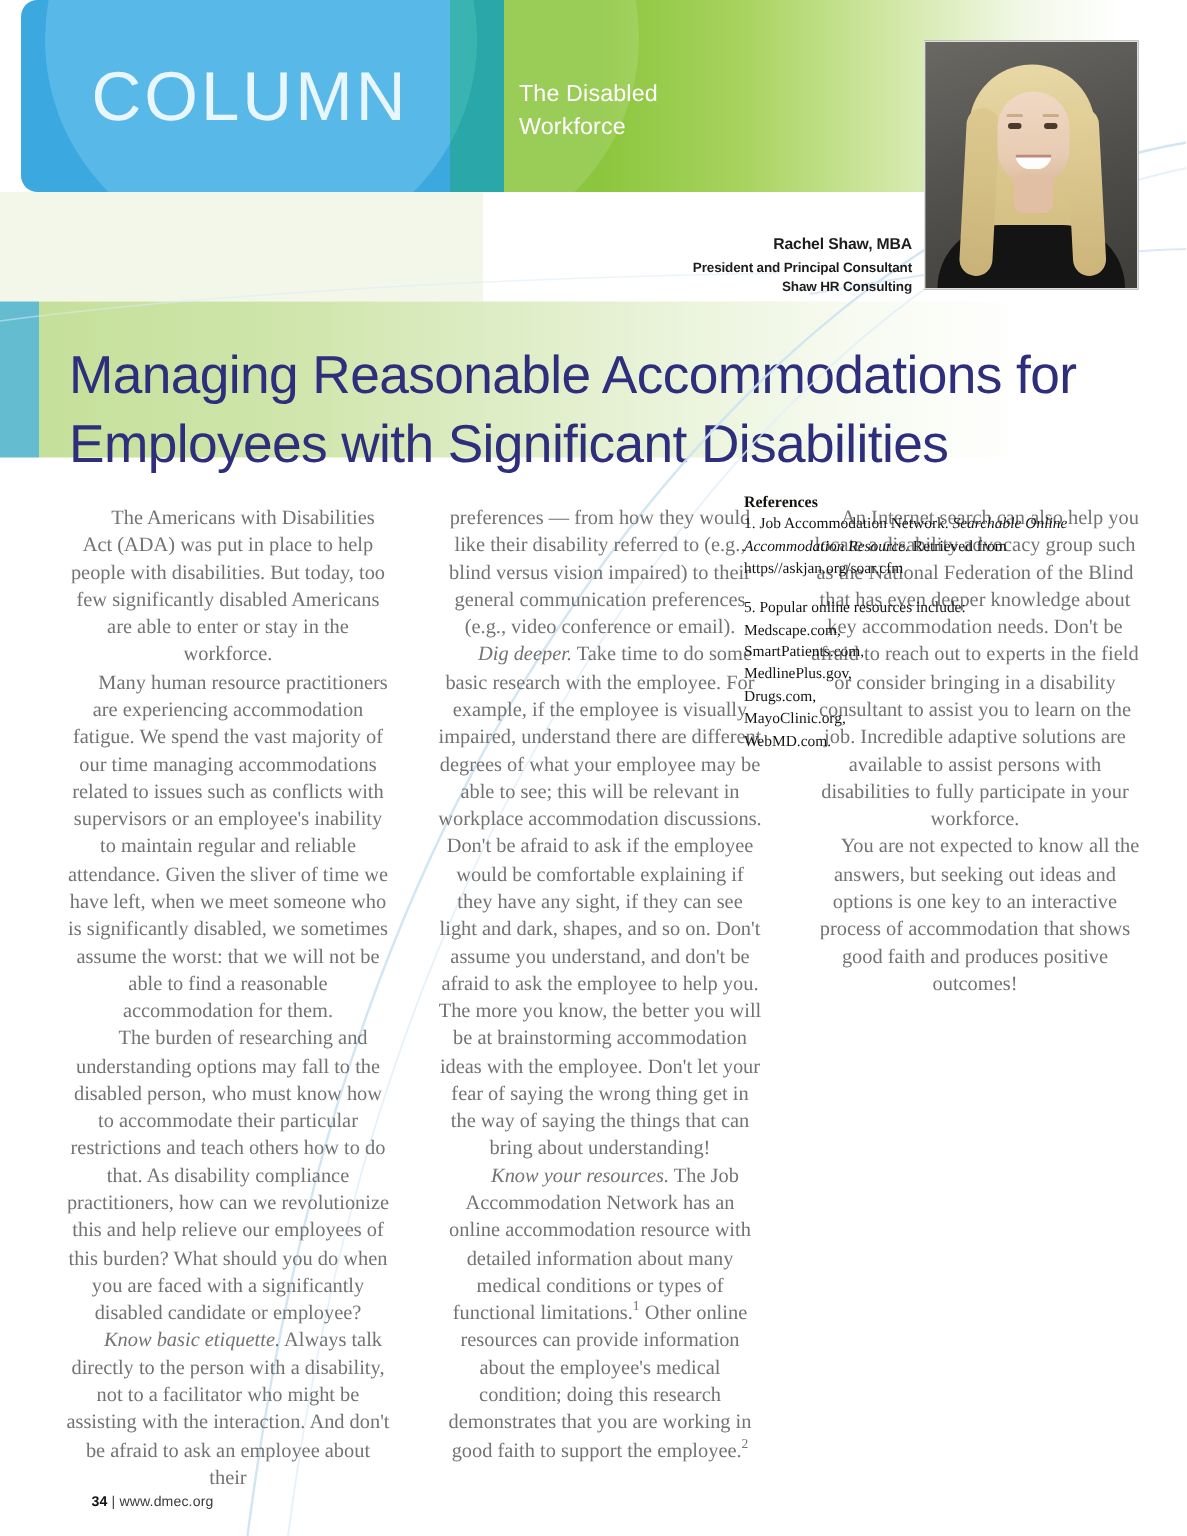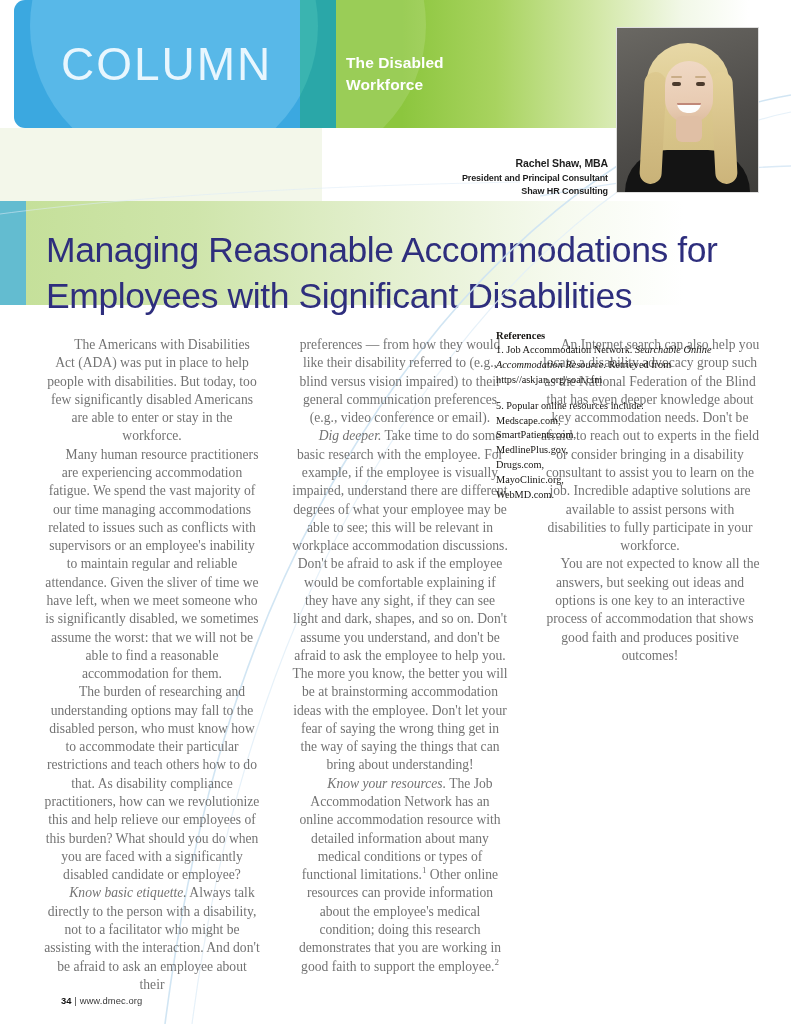--- a/index.html
+++ b/index.html
@@ -59,21 +59,21 @@
   }
   .column-word{
     position:absolute;left:47px;top:41px;
     font-family:"Liberation Sans",sans-serif;
     font-size:46px;font-weight:300;letter-spacing:2px;
     color:#e8f6fe;line-height:1;
   }
   .kicker{
     position:absolute;left:332px;top:52px;
     font-family:"Liberation Sans",sans-serif;
-    font-size:15.5px;font-weight:700;color:#ffffff;
+    font-size:15.5px;font-weight:400;color:#ffffff;
     line-height:1.42;letter-spacing:0.1px;
   }
 
   
   .cream{
     position:absolute;left:0;top:128px;width:322px;height:73px;
     background:#f3f7ea;z-index:2;
   }
 
   

